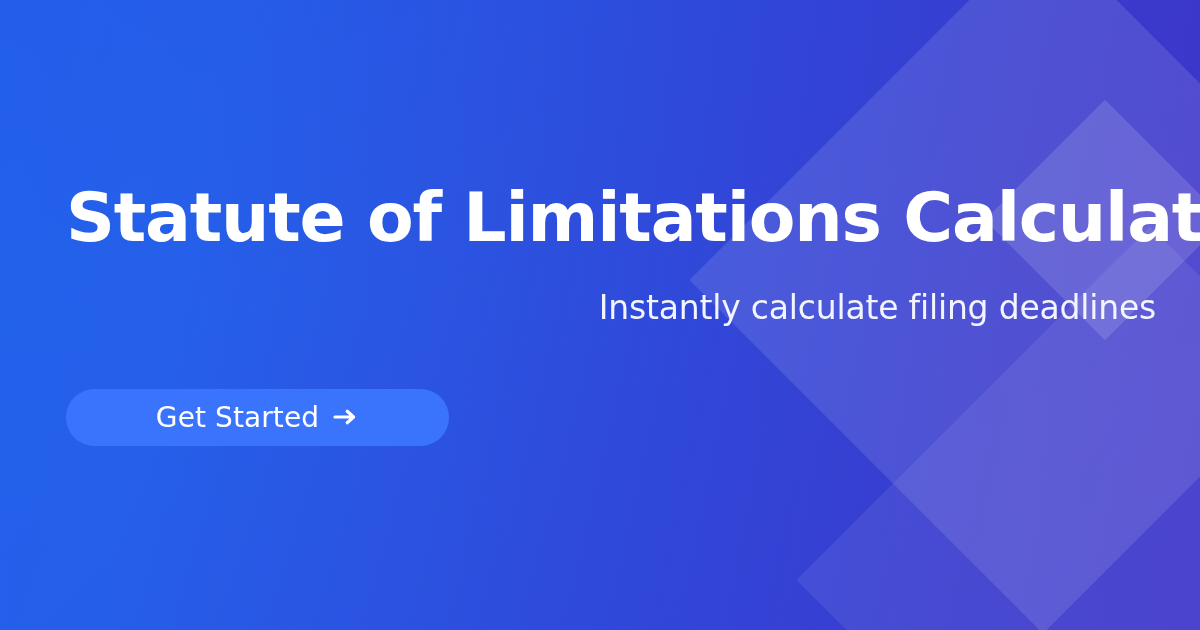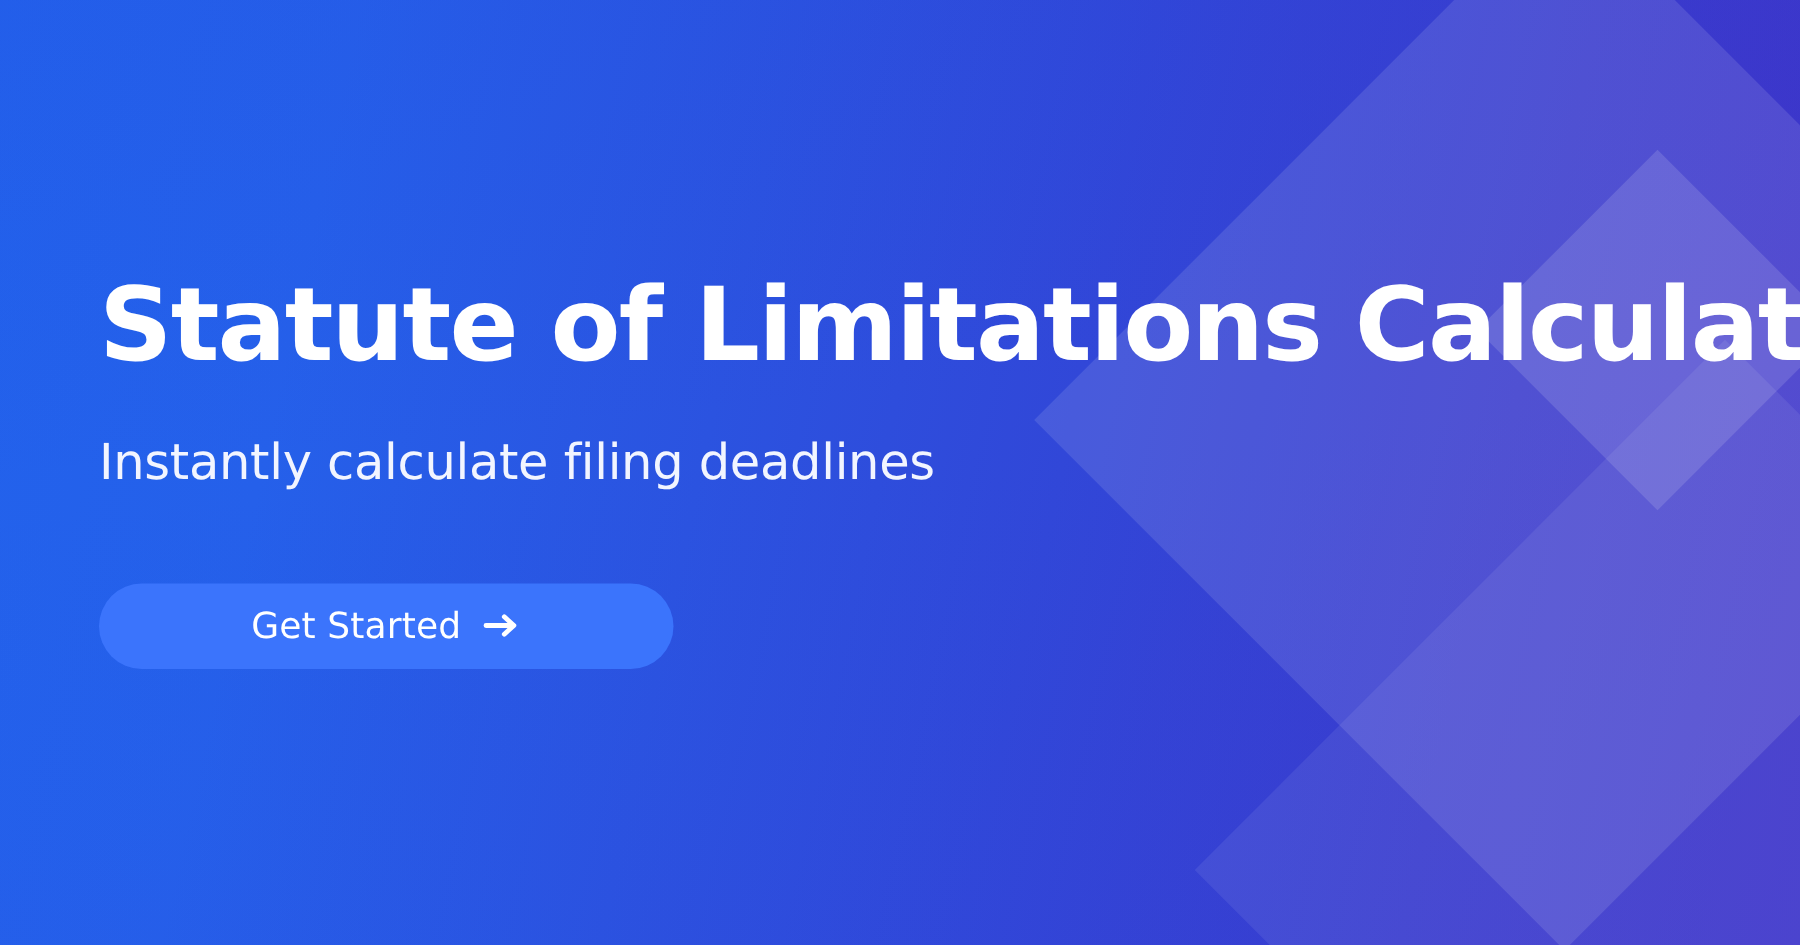--- a/index.html
+++ b/index.html
@@ -100,32 +100,32 @@
   }
 
   .subhead {
     margin: 34px 0 0 0;
     font-size: 33px;
     line-height: 1.36;
     font-weight: 400;
     color: #f2f5ff;
     letter-spacing: -0.2px;
   }
-  .subhead-line { display: block; }
+  .subhead-line { display: block; text-align: right; }
 
   .cta {
     margin-top: 58px;
     width: 383px;
     height: 57px;
     border: 0;
     border-radius: 29px;
     background: #3b74fc;
     color: #ffffff;
     font-family: "DejaVu Sans", "Liberation Sans", sans-serif;
-    font-size: 24px;
+    font-size: 28px;
     font-weight: 400;
     letter-spacing: 0.1px;
     display: inline-flex;
     align-items: center;
     justify-content: center;
     gap: 14px;
     cursor: pointer;
     padding: 0;
   }
   .cta-label { display: inline-block; }

